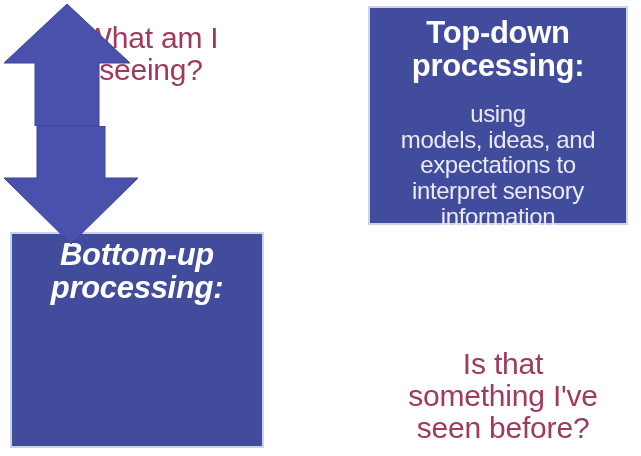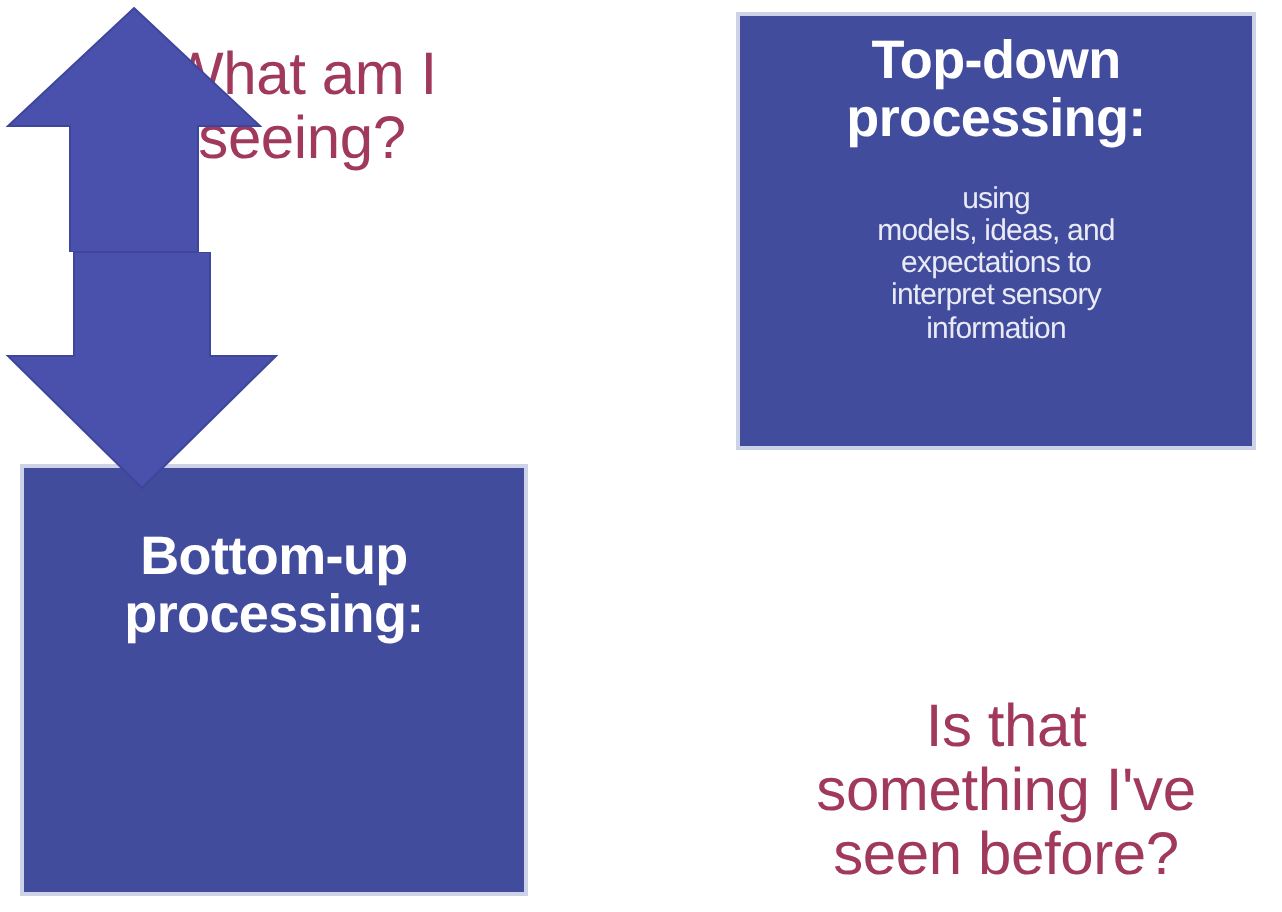--- a/index.html
+++ b/index.html
@@ -50,42 +50,43 @@
     display: flex;
     flex-direction: column;
     align-items: center;
     justify-content: flex-start;
   }
   #box-bottom-up {
     left: 10px;
     top: 232px;
     width: 254px;
     height: 216px;
-    padding-top: 30px;
+    padding-top: 4px;
+    font-style: italic;
   }
   #box-top-down {
     left: 368px;
     top: 6px;
     width: 260px;
     height: 219px;
     padding-top: 8px;
   }
   .box-title {
     color: #ffffff;
     font-weight: 700;
-    font-size: 27px;
+    font-size: 31px;
     line-height: 1.08;
     text-align: center;
     white-space: pre-line;
     letter-spacing: -0.3px;
   }
   .box-body {
     color: #e9eaf4;
     font-weight: 400;
-    font-size: 15px;
+    font-size: 24px;
     line-height: 1.07;
     text-align: center;
     white-space: pre-line;
     letter-spacing: -0.4px;
   }
   #box-bottom-up .box-body { margin-top: 16px; }
   #box-top-down .box-body { margin-top: 18px; }
 
   
   .arrow-svg {

